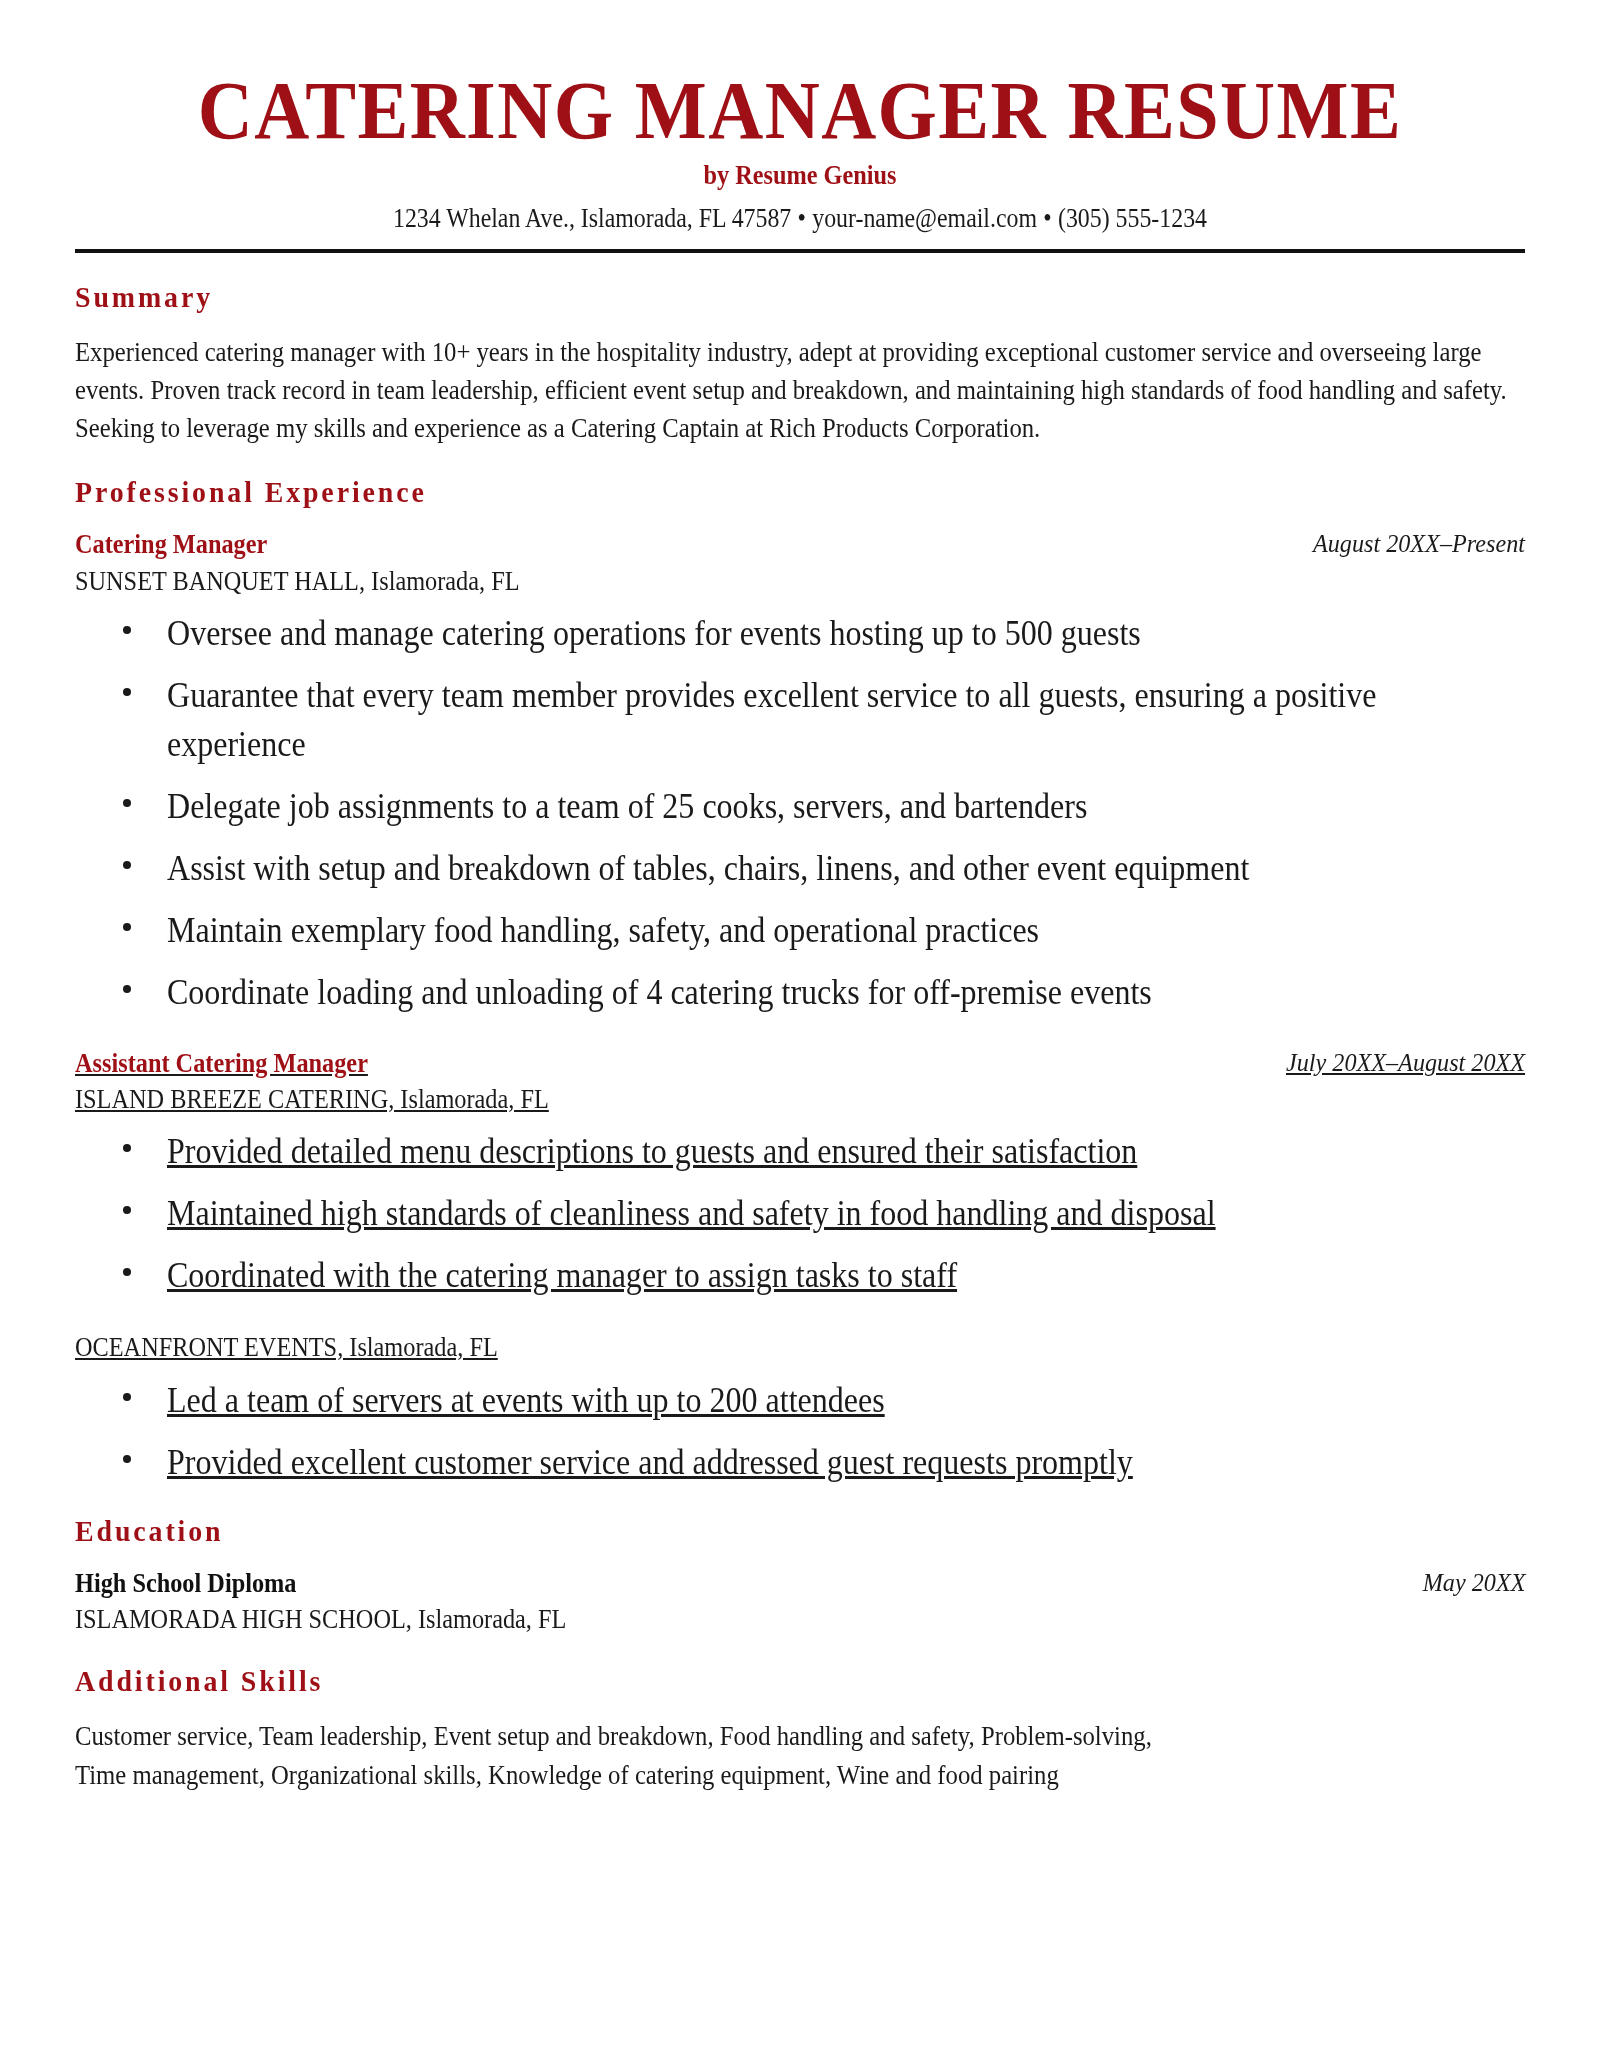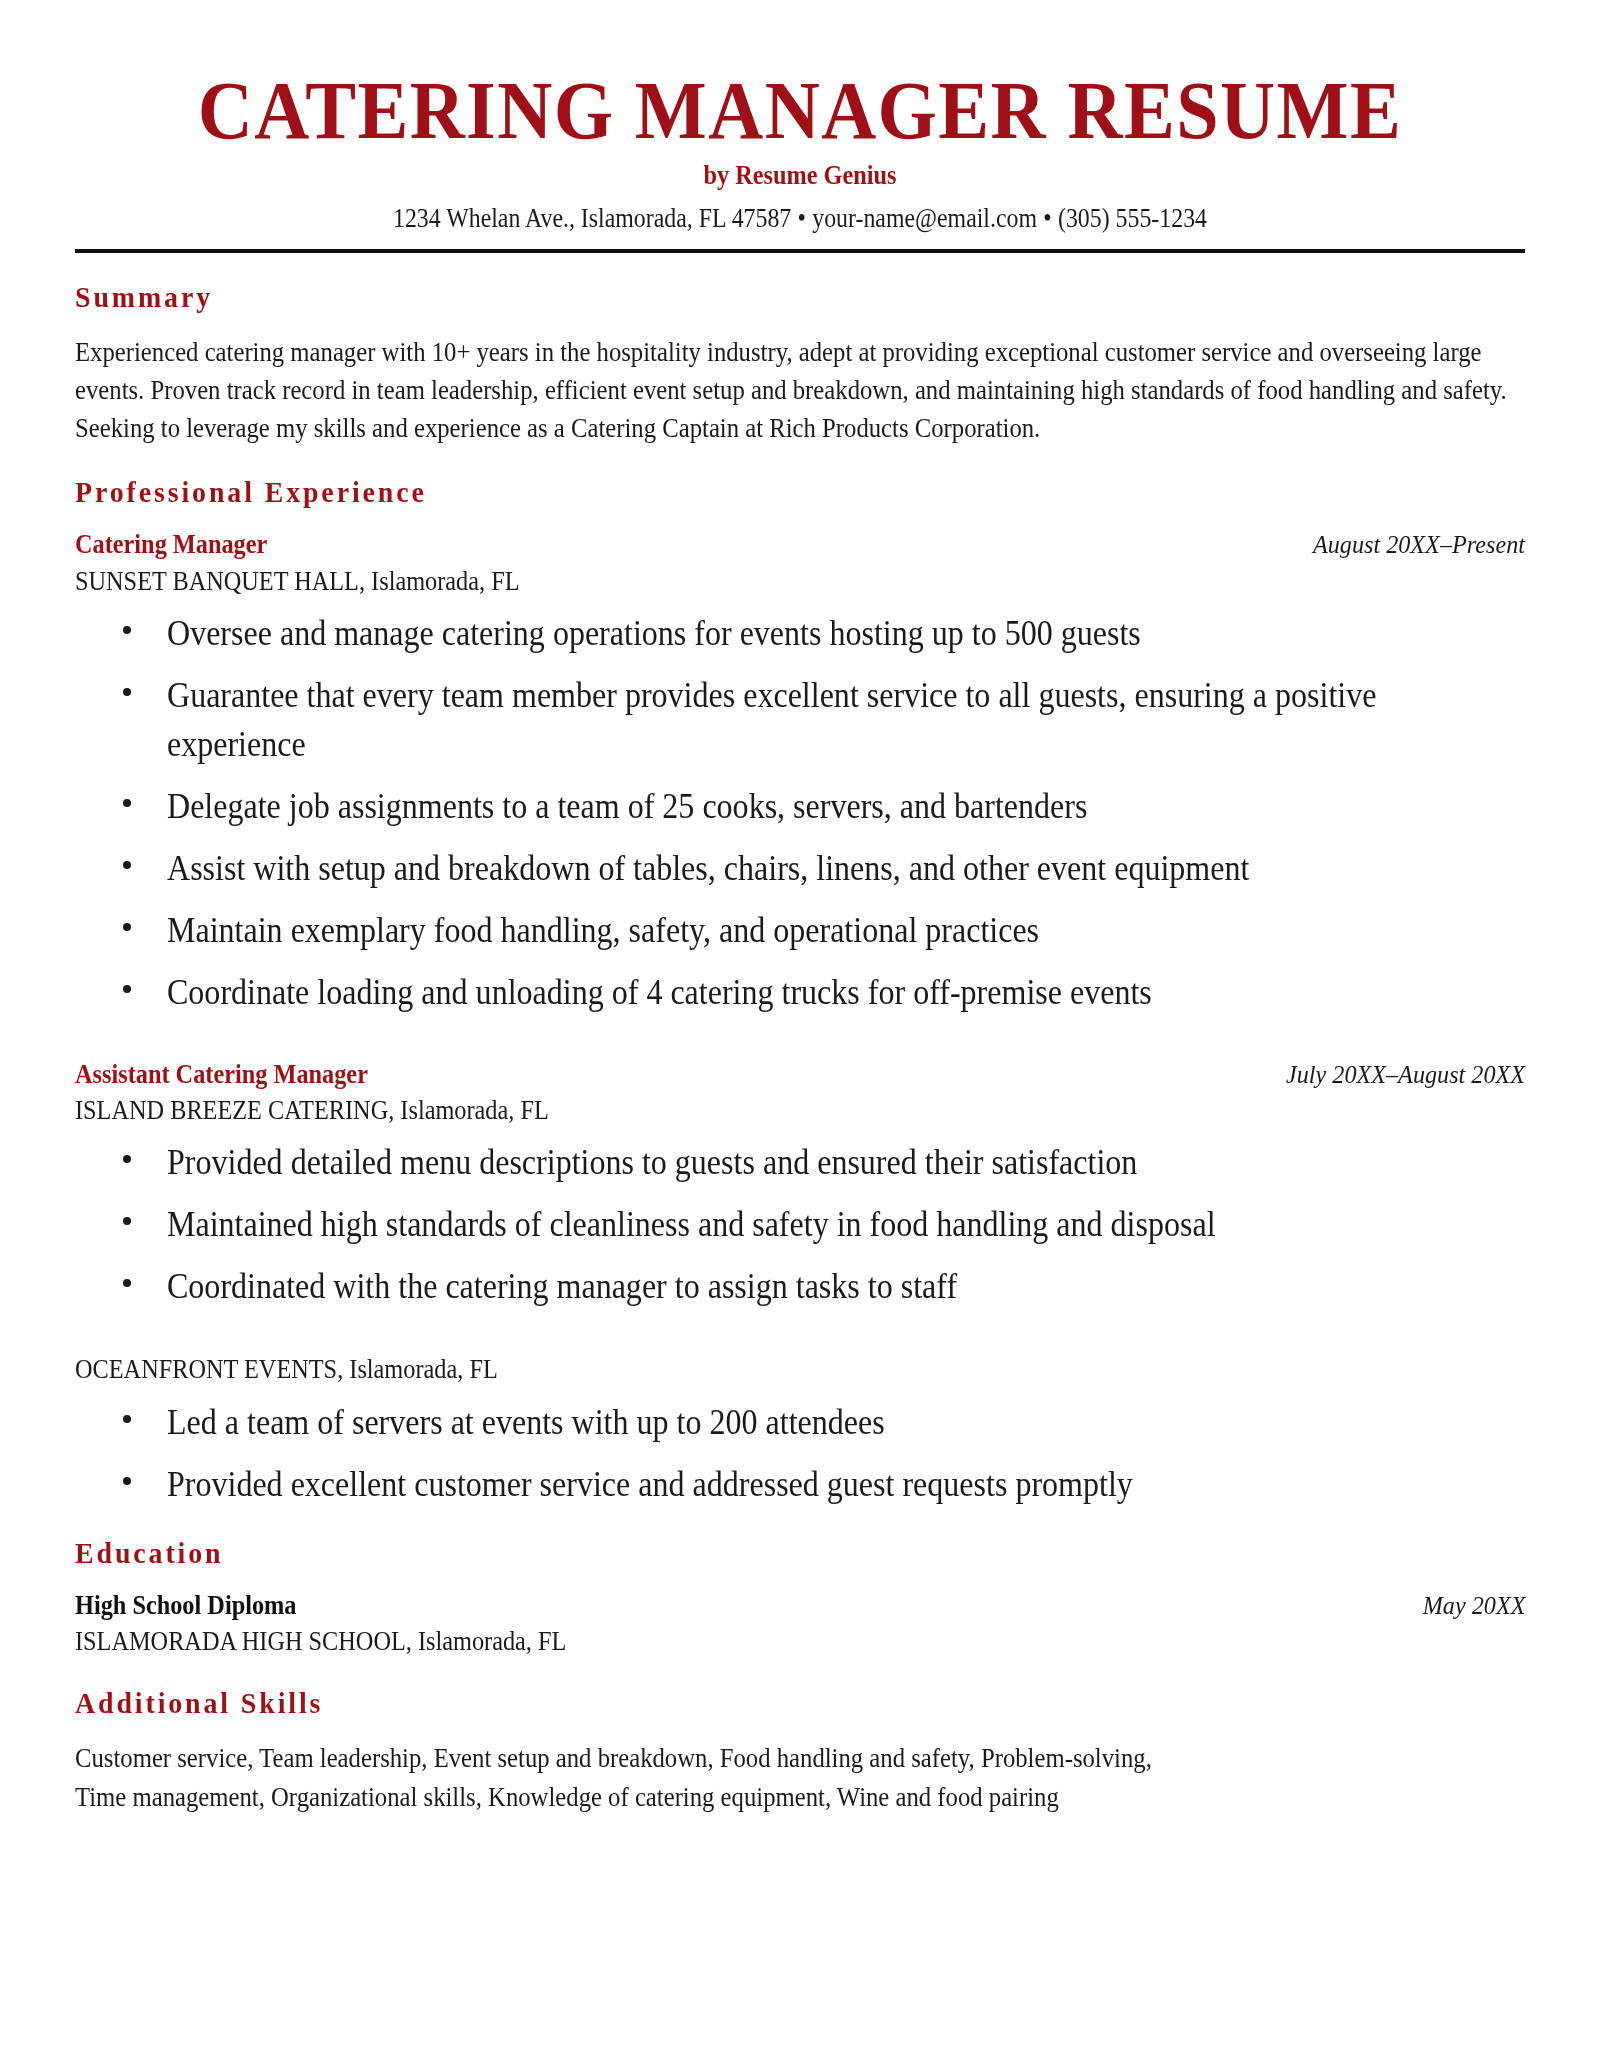--- a/index.html
+++ b/index.html
@@ -90,25 +90,26 @@
     transform: scaleX(0.915);
     transform-origin: left center;
     width: 109%;
   }
 
   
   .entry {
     margin-bottom: 6px;
   }
   .entry + .entry {
-    margin-top: 41px;
+    margin-top: 30px;
+    text-decoration: underline;
   }
   .entry-head {
     display: flex;
-    align-items: flex-end;
+    align-items: flex-start;
     justify-content: space-between;
     width: 100%;
   }
   .entry-title {
     color: #9E1015;
     font-size: 27px;
     font-weight: 700;
     line-height: 1.25;
     transform: scaleX(0.9);
     transform-origin: left center;

